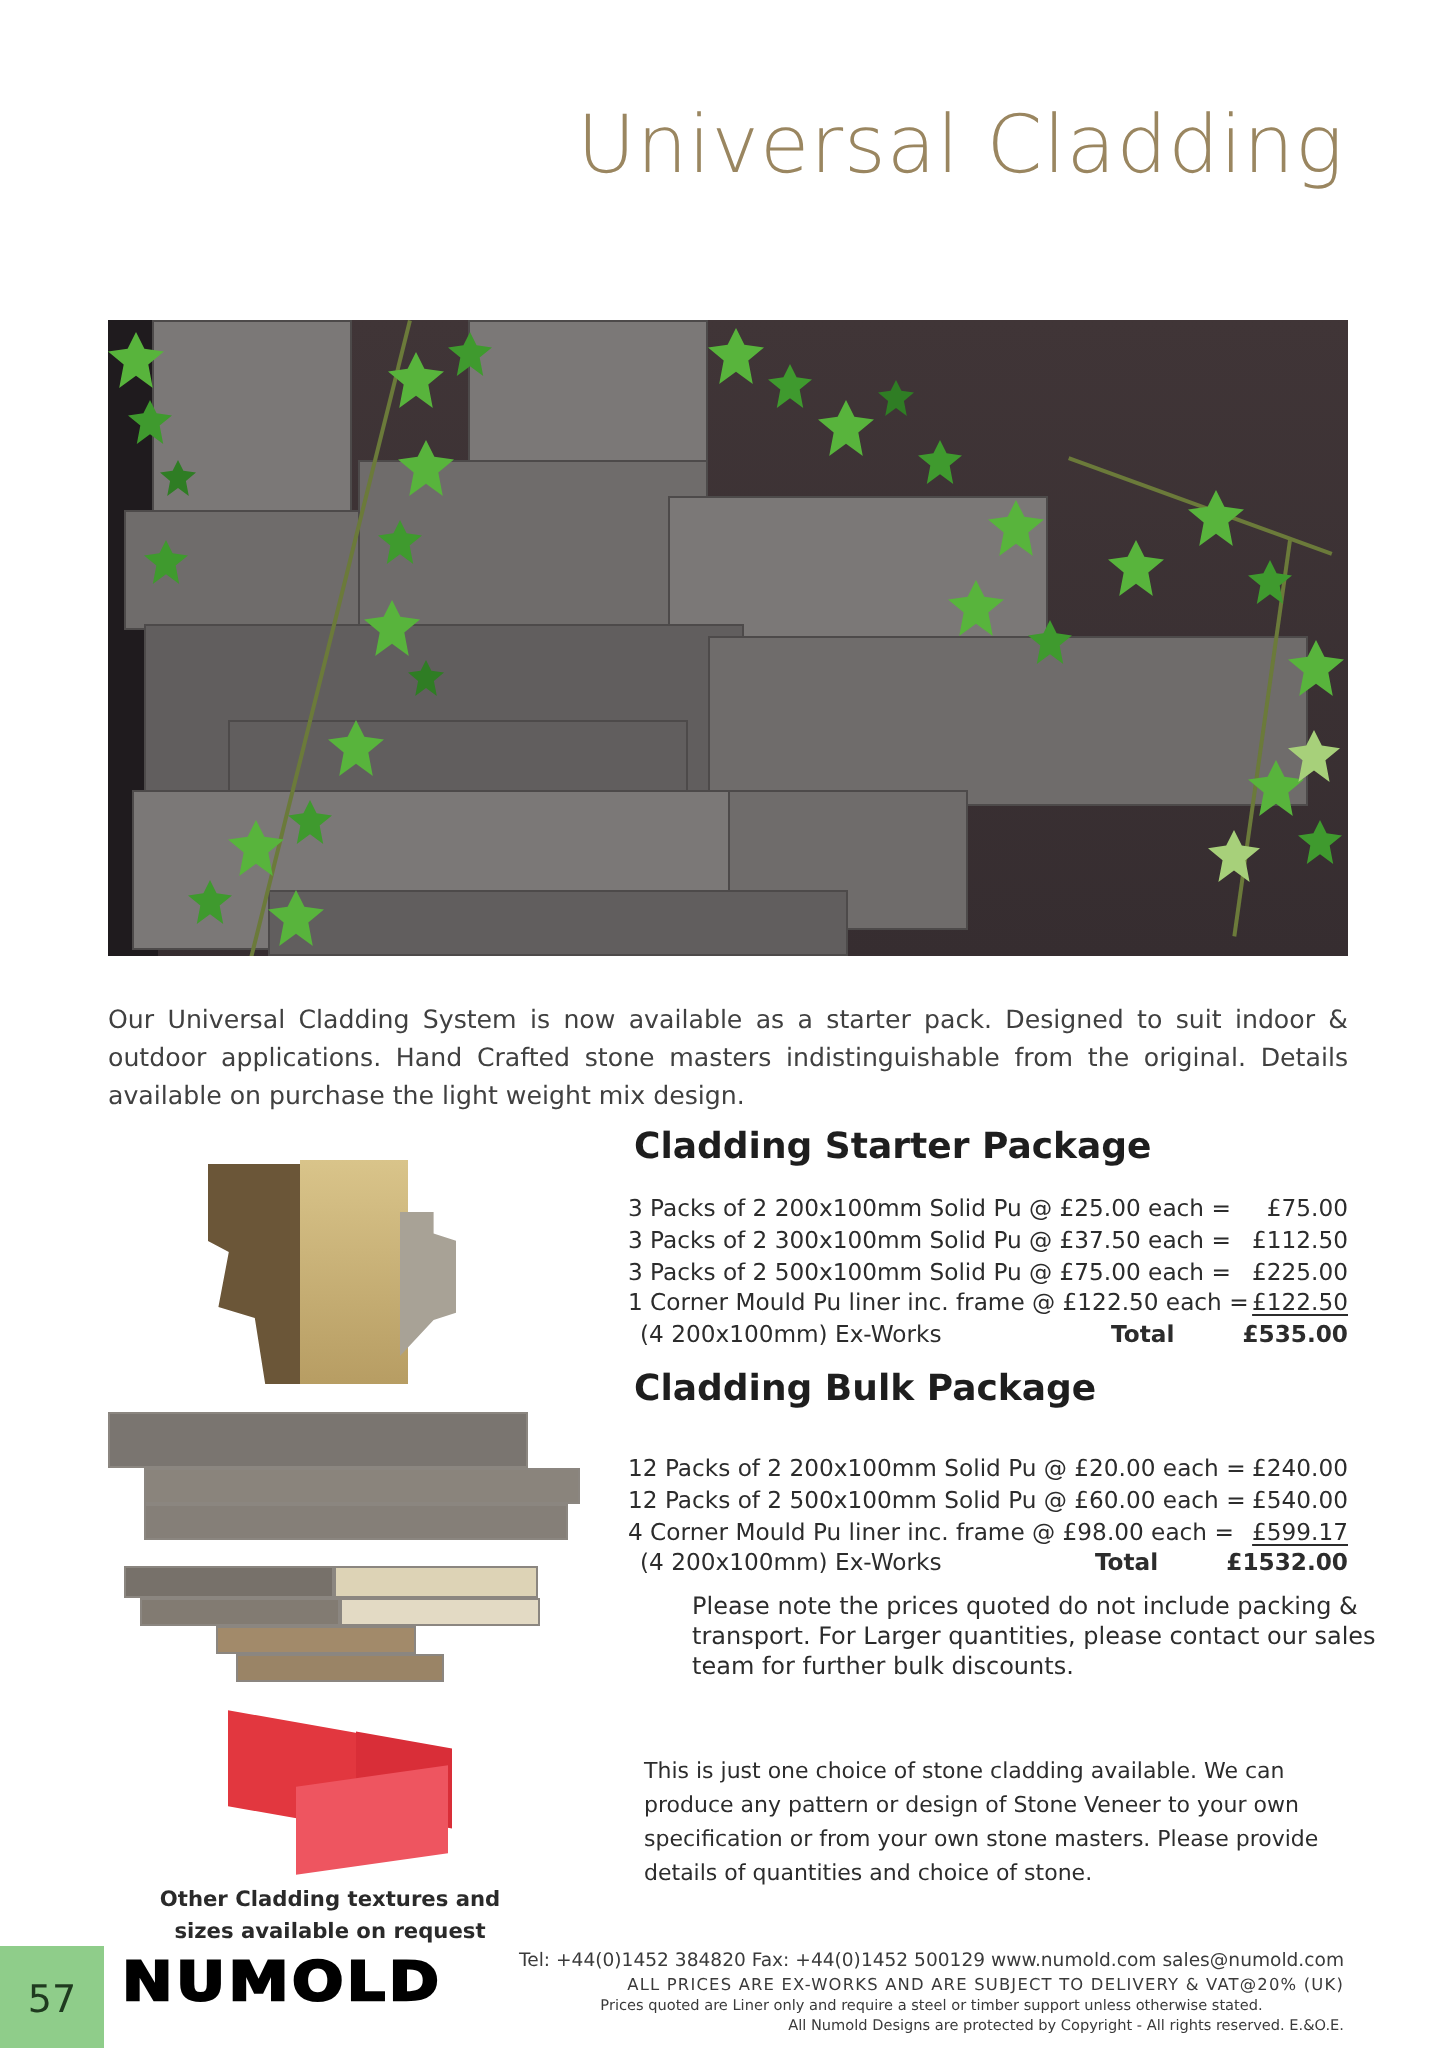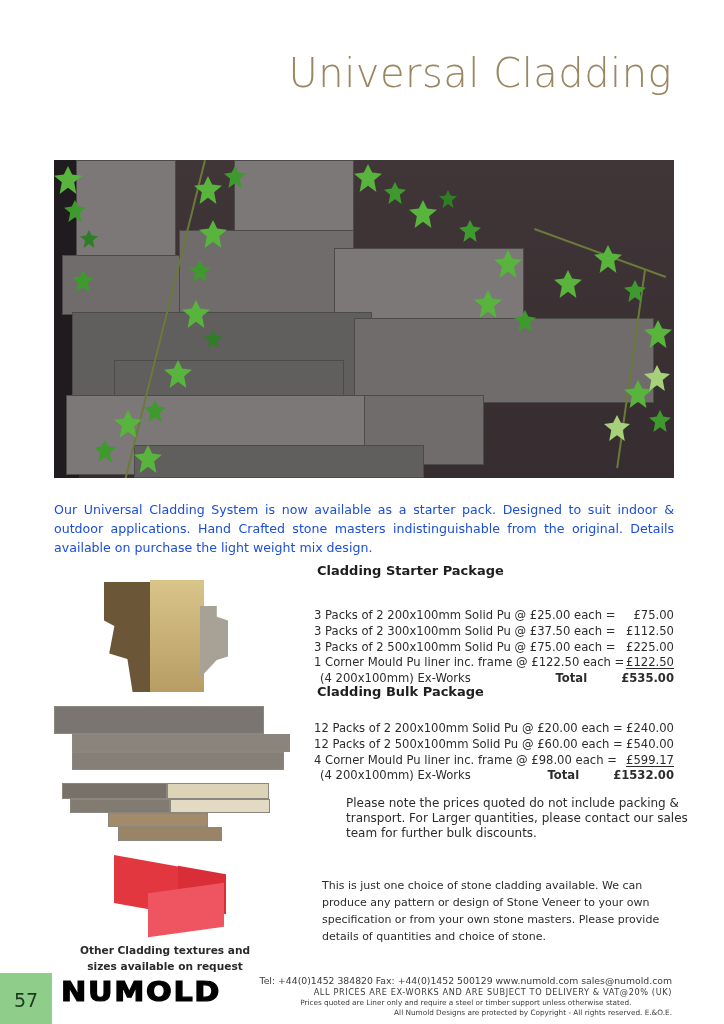--- a/index.html
+++ b/index.html
@@ -27,35 +27,35 @@
     position: absolute; width: 22px; height: 22px; background: #3f9a2e;
     clip-path: polygon(50% 0%, 65% 30%, 100% 35%, 72% 58%, 80% 100%, 50% 78%, 20% 100%, 28% 58%, 0% 35%, 35% 30%);
   }
   .leaf.b { background: #58b43c; width: 28px; height: 28px; }
   .leaf.c { background: #2f7d24; width: 18px; height: 18px; }
   .leaf.p { background: #a7d07a; width: 26px; height: 26px; }
   .vine { position: absolute; background: #6b7a3a; width: 2px; transform-origin: top left; }
 
   .intro {
     position: absolute; left: 54px; top: 500px; width: 620px;
-    font-size: 12.6px; line-height: 19px; text-align: justify; color: #1d4ed8;
+    font-size: 12.6px; line-height: 19px; text-align: justify; color: #404040;
   }
 
   .pkg { position: absolute; left: 314px; width: 360px; }
-  .pkg h2 { font-size: 13px; font-weight: bold; color: #1e1e1e; margin-left: 3px; }
+  .pkg h2 { font-size: 18px; font-weight: bold; color: #1e1e1e; margin-left: 3px; }
   .pkg .rows { font-size: 11.6px; line-height: 15.8px; color: #2c2c2c; }
   .row { display: flex; justify-content: space-between; white-space: nowrap; }
   .row .amt { text-align: right; }
   .row .amt.u { text-decoration: underline; text-decoration-thickness: 1px; text-underline-offset: 2px; }
   .row.total .desc { padding-left: 6px; }
   .row.total .tl { font-weight: bold; margin-left: auto; margin-right: 34px; }
   .row.total .amt { font-weight: bold; }
 
   #pkg-starter { top: 563px; }
-  #pkg-starter .rows { margin-top: 30px; }
+  #pkg-starter .rows { margin-top: 13px; }
   #pkg-bulk { top: 684px; }
   #pkg-bulk .rows { margin-top: 22px; }
 
   .note {
     position: absolute; left: 314px; top: 796px; width: 362px;
     font-size: 12px; line-height: 15px; color: #2c2c2c; margin-left: 32px;
   }
   .custom {
     position: absolute; left: 322px; top: 877px; width: 352px;
     font-size: 11px; line-height: 17px; color: #2c2c2c;

